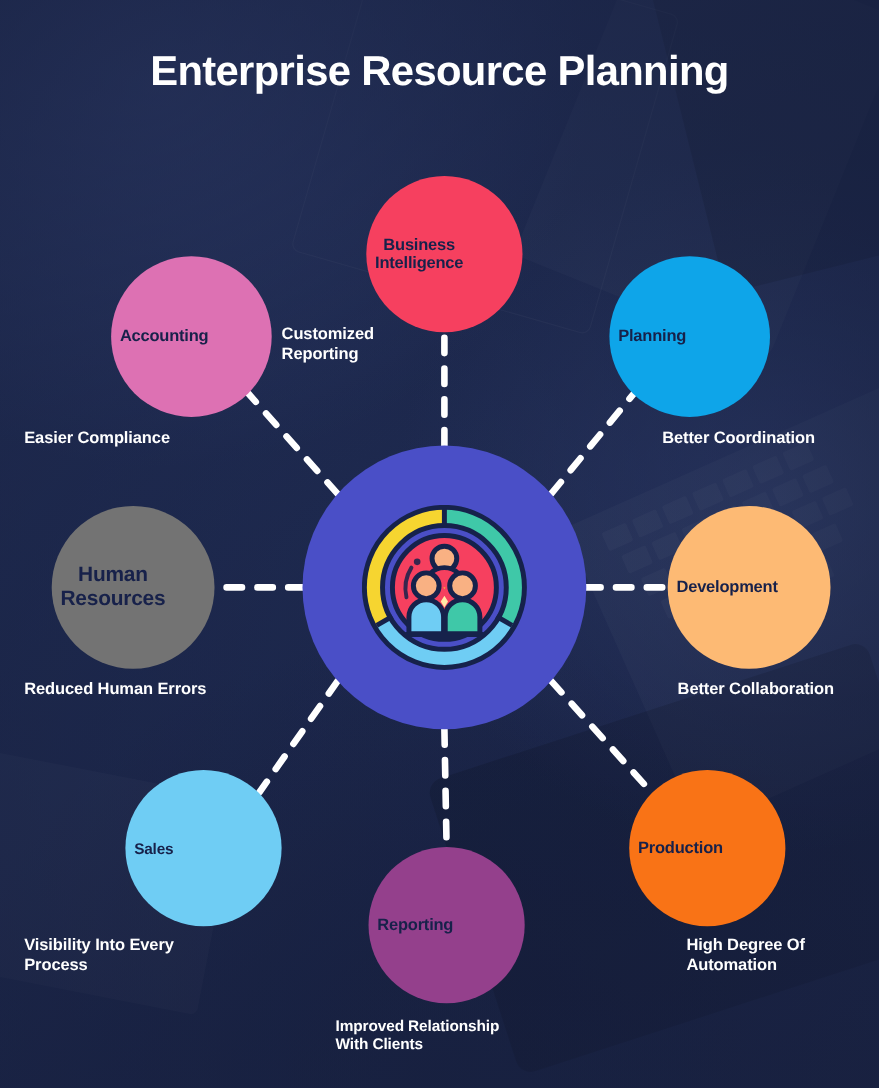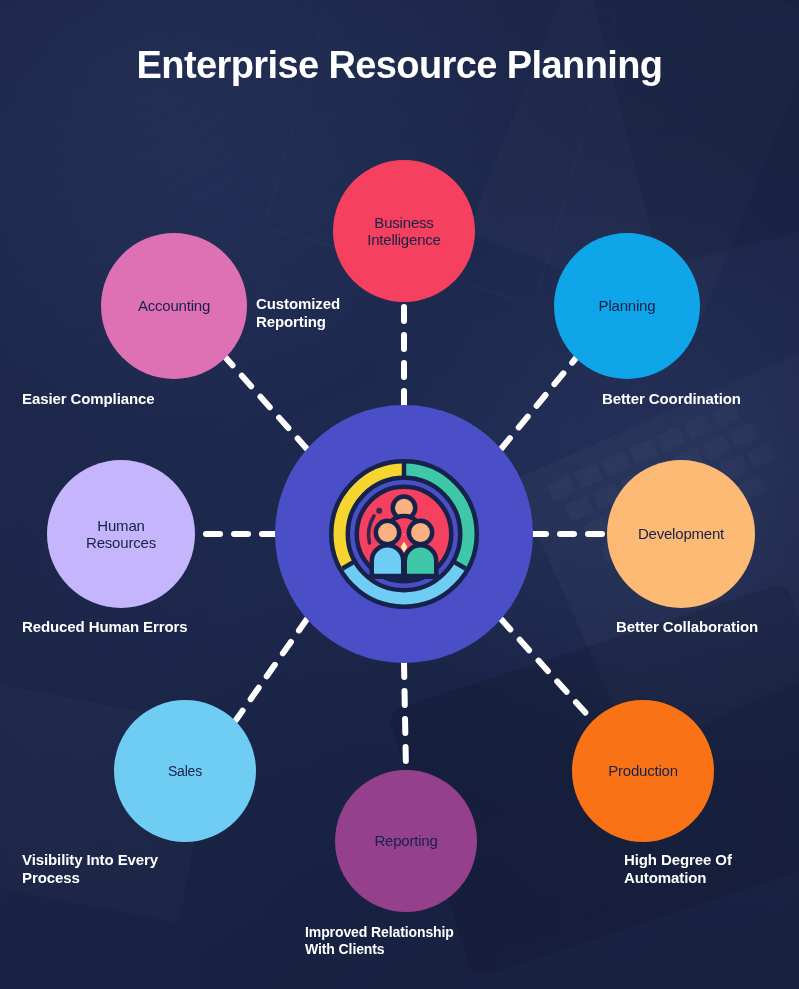--- a/index.html
+++ b/index.html
@@ -52,24 +52,24 @@
     inset: 0;
     pointer-events: none;
   }
 
   
   .node {
     position: absolute;
     border-radius: 50%;
     display: flex;
     align-items: center;
-    justify-content: center;
+    justify-content: flex-start;
     text-align: center;
     color: #17214a;
-    font-weight: normal;
+    font-weight: bold;
     line-height: 1.15;
     letter-spacing: -0.2px;
   }
   .node span { display: block; padding: 0 8px; }
 
   
   #hub {
     position: absolute;
     border-radius: 50%;
     background: #4a4fc7;
@@ -197,21 +197,21 @@
   <div id="nodes-layer">
       <div class="node" style="left: 333px; top: 160px; height: 142px; width: 142px; background: rgb(246, 64, 95); font-size: 15px; color: rgb(23, 33, 74);">
         <span>Business<br>Intelligence</span>
       </div>
       <div class="node" style="left: 101px; top: 233px; height: 146px; width: 146px; background: rgb(221, 113, 179); font-size: 15px; color: rgb(23, 33, 74);">
         <span>Accounting</span>
       </div>
       <div class="node" style="left: 554px; top: 233px; height: 146px; width: 146px; background: #0ea5e9; font-size: 15px; color: rgb(23, 33, 74);">
         <span>Planning</span>
       </div>
-      <div class="node" style="left: 47px; top: 460px; height: 148px; width: 148px; background: #c4b5fd; font-size: 15px; color: rgb(23, 33, 74);">
+      <div class="node" style="left: 47px; top: 460px; height: 148px; width: 148px; background: #737373; font-size: 19px; color: rgb(23, 33, 74);">
         <span>Human<br>Resources</span>
       </div>
       <div class="node" style="left: 607px; top: 460px; height: 148px; width: 148px; background: #fdba74; font-size: 15px; color: rgb(23, 33, 74);">
         <span>Development</span>
       </div>
       <div class="node" style="left: 114px; top: 700px; height: 142px; width: 142px; background: rgb(111, 205, 244); font-size: 14px; color: rgb(23, 33, 74);">
         <span>Sales</span>
       </div>
       <div class="node" style="left: 572px; top: 700px; height: 142px; width: 142px; background: #f97316; font-size: 15px; color: rgb(23, 33, 74);">
         <span>Production</span>

